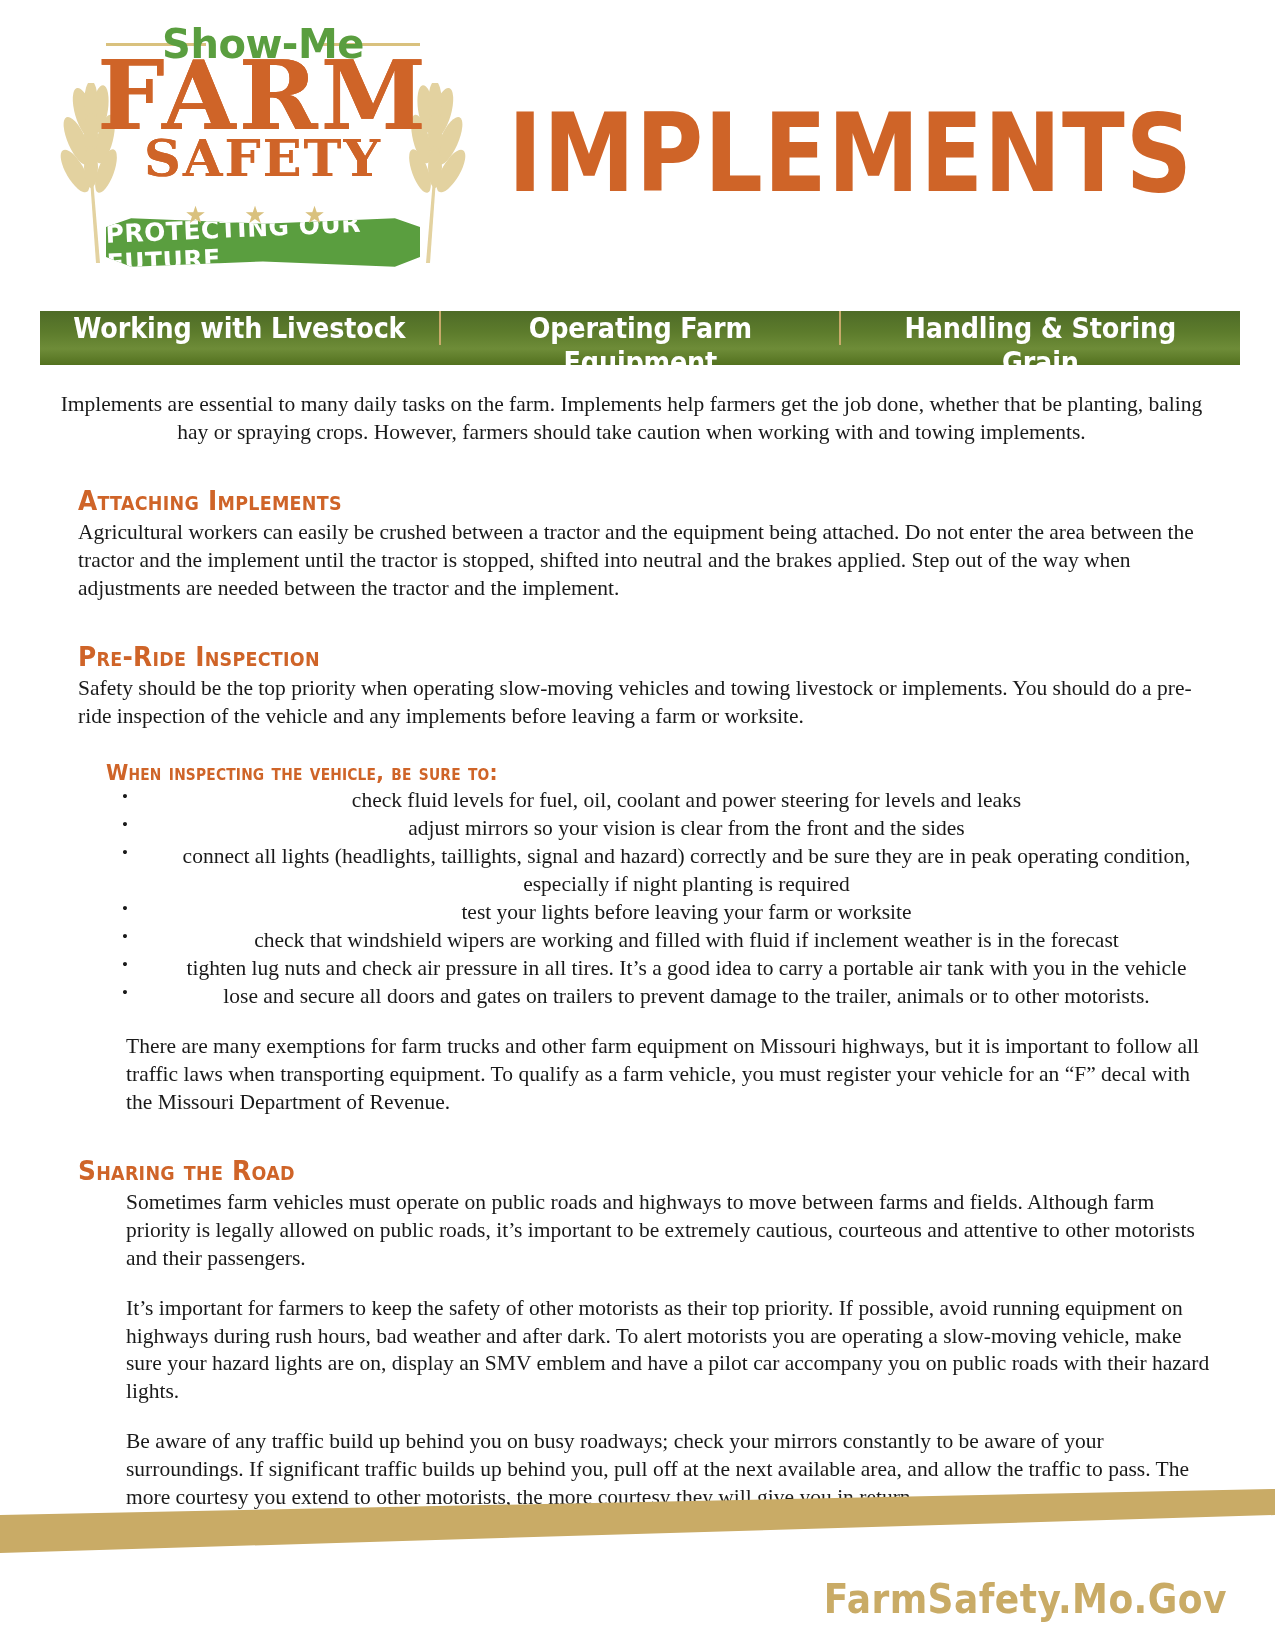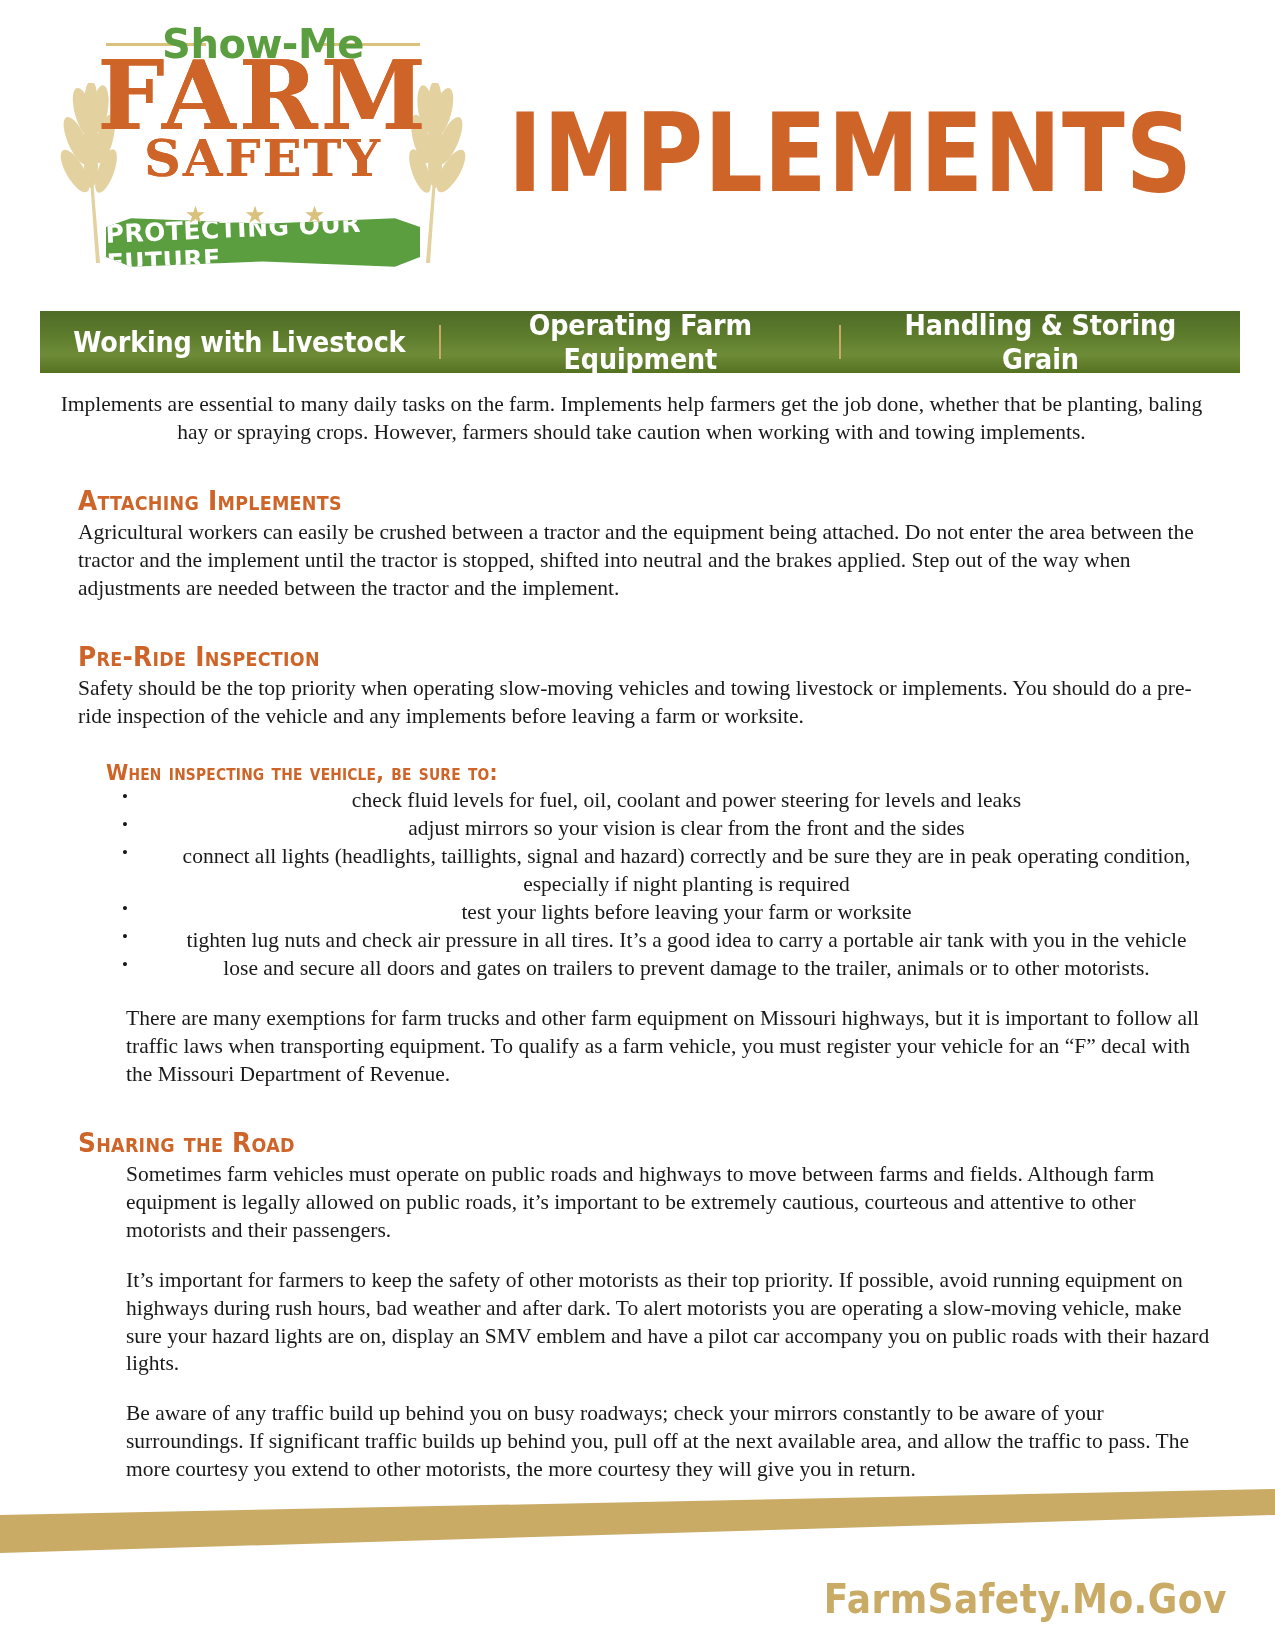--- a/index.html
+++ b/index.html
@@ -131,24 +131,23 @@
     transform: scaleY(1.18);
     transform-origin: left center;
   }
 
   
   .navbar {
     position: absolute;
     top: 311px;
     left: 40px;
     right: 35px;
-    height: 62px;
+    height: 54px;
     background: linear-gradient(to bottom, #4e6b27 0%, #5d7c2c 40%, #6e8c38 70%, #53711f 100%);
     display: flex;
-    align-items: center;
   }
   .nav-item {
     flex: 1;
     text-align: center;
     font-family: "DejaVu Sans", sans-serif;
     font-weight: bold;
     font-size: 29px;
     color: #ffffff;
     letter-spacing: -0.2px;
     transform: scaleX(0.88);
@@ -324,28 +323,29 @@
 
   <h2 class="section">Pre-Ride Inspection</h2>
   <p class="body">Safety should be the top priority when operating slow-moving vehicles and towing livestock or implements. You should do a pre-ride inspection of the vehicle and any implements before leaving a farm or worksite.</p>
 
   <h3 class="subsection">When inspecting the vehicle, be sure to:</h3>
   <ul class="checklist">
     <li>check fluid levels for fuel, oil, coolant and power steering for levels and leaks</li>
     <li>adjust mirrors so your vision is clear from the front and the sides</li>
     <li>connect all lights (headlights, taillights, signal and hazard) correctly and be sure they are in peak operating condition, especially if night planting is required</li>
     <li>test your lights before leaving your farm or worksite</li>
+    <li>check that windshield wipers are working and filled with fluid if inclement weather is in the forecast</li>
     <li>tighten lug nuts and check air pressure in all tires. It’s a good idea to carry a portable air tank with you in the vehicle</li>
     <li>lose and secure all doors and gates on trailers to prevent damage to the trailer, animals or to other motorists.</li>
   </ul>
 
   <p class="body indent">There are many exemptions for farm trucks and other farm equipment on Missouri highways, but it is important to follow all traffic laws when transporting equipment. To qualify as a farm vehicle, you must register your vehicle for an “F” decal with the Missouri Department of Revenue.</p>
 
   <h2 class="section">Sharing the Road</h2>
-  <p class="body indent" style="margin-top:2px">Sometimes farm vehicles must operate on public roads and highways to move between farms and fields. Although farm equipment is legally allowed on public roads, it’s important to be extremely cautious, courteous and attentive to other motorists and their passengers.</p>
+  <p class="body indent" style="margin-top:2px">Sometimes farm vehicles must operate on public roads and highways to move between farms and fields. Although farm priority is legally allowed on public roads, it’s important to be extremely cautious, courteous and attentive to other motorists and their passengers.</p>
   <p class="body indent">It’s important for farmers to keep the safety of other motorists as their top priority. If possible, avoid running equipment on highways during rush hours, bad weather and after dark. To alert motorists you are operating a slow-moving vehicle, make sure your hazard lights are on, display an SMV emblem and have a pilot car accompany you on public roads with their hazard lights.</p>
   <p class="body indent">Be aware of any traffic build up behind you on busy roadways; check your mirrors constantly to be aware of your surroundings. If significant traffic builds up behind you, pull off at the next available area, and allow the traffic to pass. The more courtesy you extend to other motorists, the more courtesy they will give you in return.</p>
 </div>
 
 <div class="footer-band">
   <svg class="band-shape" viewBox="0 0 1275 175" preserveAspectRatio="none">
     <path d="M0 40 L1275 14 L1275 40 L0 78 Z" fill="#c9ab66"></path>
     <path d="M0 150 L1275 140 L1275 175 L0 175 Z" fill="#ffffff"></path>
   </svg>
   <div class="footer-url">FarmSafety.Mo.Gov</div>

